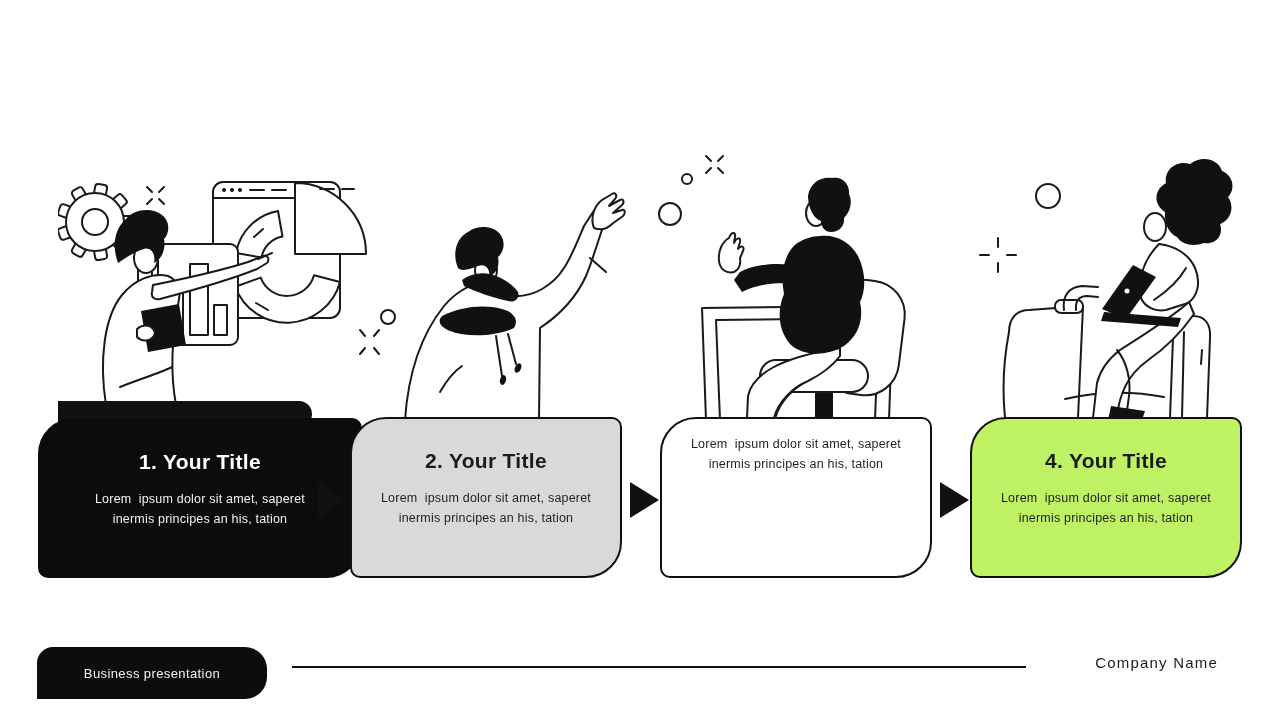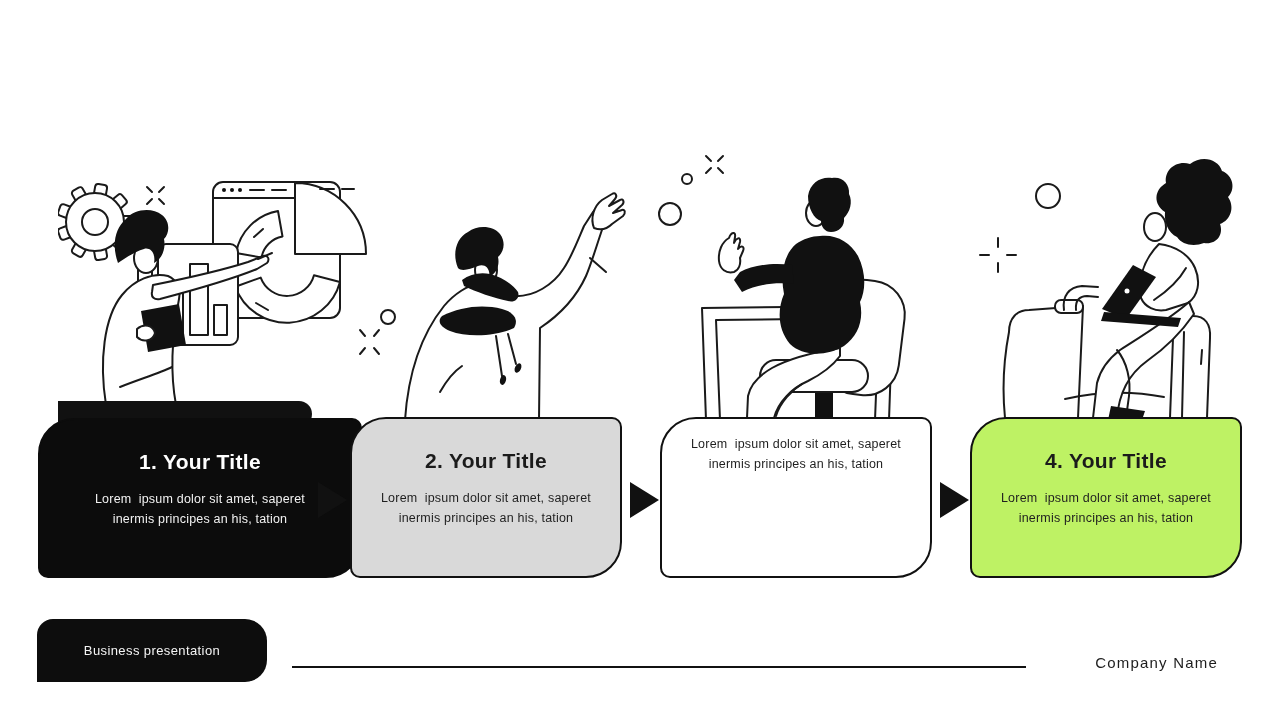--- a/index.html
+++ b/index.html
@@ -30,21 +30,21 @@
   .card-4{left:970px;background:#bef264;}
   .arrow{
     position:absolute;top:482px;width:0;height:0;z-index:3;
     border-top:18px solid transparent;border-bottom:18px solid transparent;
     border-left:29px solid #111;
   }
   .arrow-1{left:318px;}
   .arrow-2{left:630px;}
   .arrow-3{left:940px;}
   .footer-badge{
-    position:absolute;left:37px;top:619px;width:230px;height:63px;z-index:3;
+    position:absolute;left:37px;top:647px;width:230px;height:52px;z-index:3;
     background:#0d0d0d;border-radius:16px 22px 22px 0;
     display:flex;align-items:center;justify-content:center;
     color:#f5f5f5;font-size:13px;letter-spacing:0.4px;
   }
   .footer-rule{position:absolute;left:292px;top:666px;width:734px;height:2px;background:#111;z-index:2;}
   .company-name{
     position:absolute;right:62px;top:654px;margin:0;z-index:2;
     font-size:15px;font-weight:300;letter-spacing:1.2px;color:#1d1d1d;
   }
   .ln{stroke:#1a1a1a;stroke-width:2;stroke-linecap:round;stroke-linejoin:round;}

